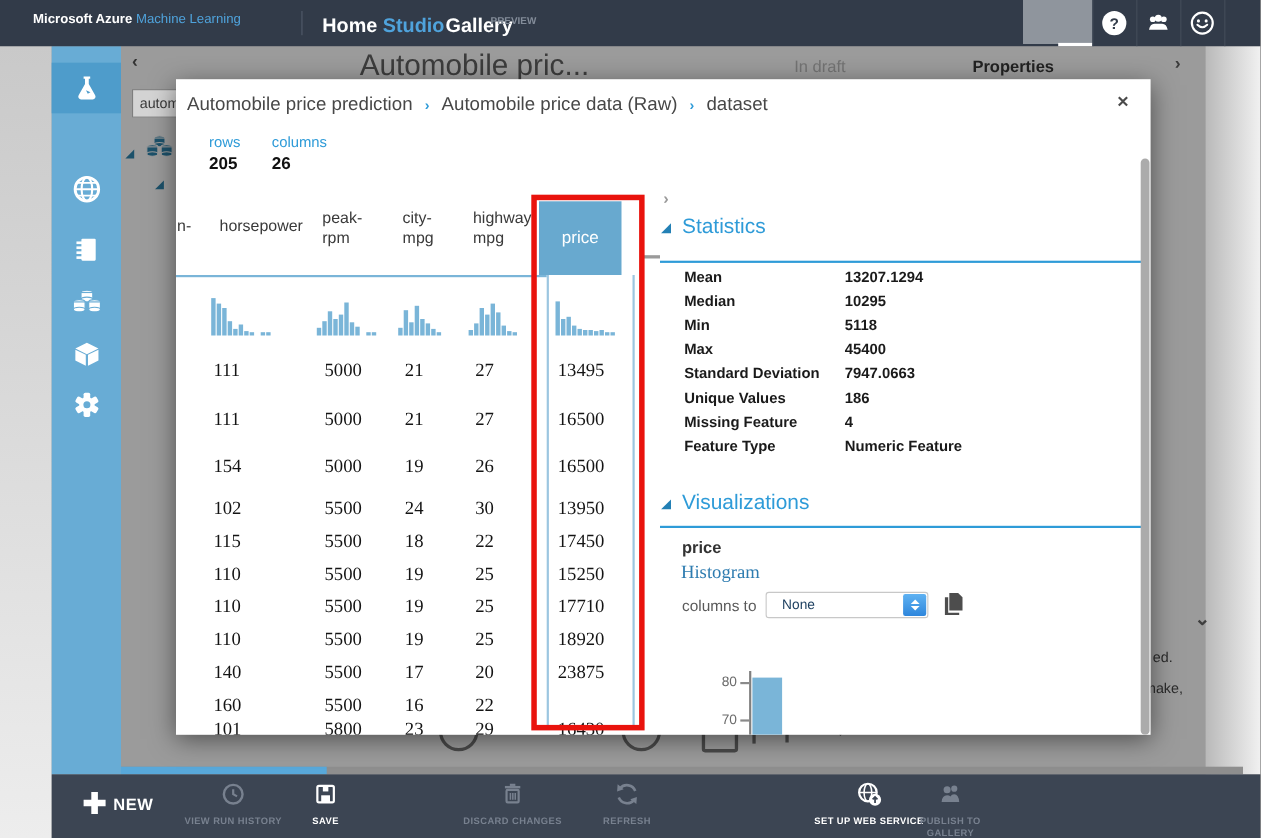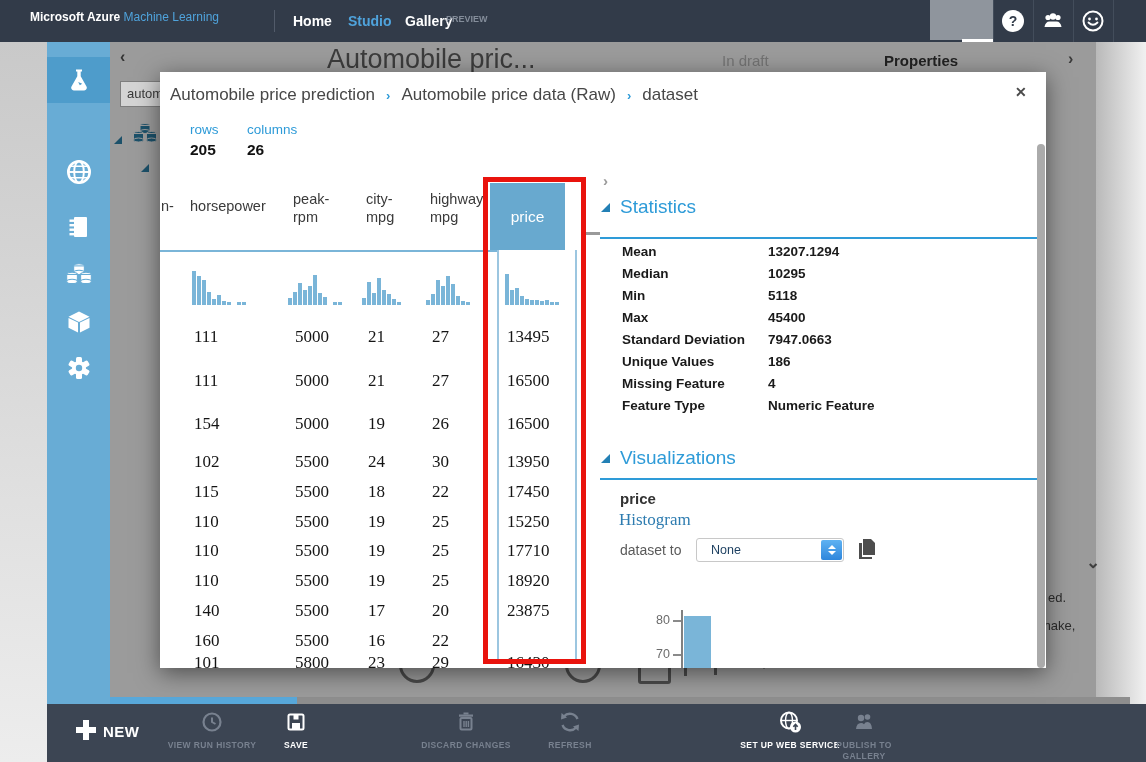--- a/index.html
+++ b/index.html
@@ -8,21 +8,21 @@
     --red:#E9130D; --dim:#9B9B9B; --toolbar:#3C4553; --tb-dim:#78818F;
   }
   html,body{margin:0;padding:0;background:#777;}
   #stage{position:relative;width:1146px;height:762px;overflow:hidden;
          font-family:"Liberation Sans",sans-serif;background:#9B9B9B;}
   .abs{position:absolute;}
   .serif{font-family:"Liberation Serif",serif;}
   
   #topbar{left:0;top:0;width:1146px;height:42px;background:var(--navy);z-index:50;}
   .brand{font-size:12px;white-space:nowrap;}
-  .navlink{font-size:14px;font-weight:700;color:#fff;}
+  .navlink{font-size:18px;font-weight:700;color:#fff;}
   .navlink.active{color:#4FA3DC;}
   .tb-divider{width:1px;height:42px;background:#434D5B;}
   
   #sidebar{left:47px;top:42px;width:63px;height:662px;background:var(--sidebar-blue);z-index:5;}
   .side-item{position:absolute;left:0;width:63px;height:46px;display:flex;align-items:center;justify-content:center;}
   .side-item.active{background:var(--sidebar-active);}
   #left-gutter{left:0;top:42px;width:47px;height:720px;background:linear-gradient(180deg,#C9C9C9,#EDEDED);z-index:4;}
   
   #canvas{left:110px;top:42px;width:986px;height:662px;background:var(--dim);z-index:1;}
   #right-strip{left:1096px;top:42px;width:50px;height:662px;background:linear-gradient(90deg,#B9B9B9,#F1F1F1);z-index:2;}
@@ -233,21 +233,21 @@
       <span class="crumb">dataset</span>
     </div>
     <div class="abs" style="left:855px;top:12px;font-size:14px;font-weight:700;color:#4A4A4A;cursor:pointer;">✕</div>
 
     <div class="abs mini-label" style="left:30px;top:50px;">rows</div>
     <div class="abs mini-value" style="left:30px;top:69px;">205</div>
     <div class="abs mini-label" style="left:87px;top:50px;">columns</div>
     <div class="abs mini-value" style="left:87px;top:69px;">26</div>
 
     <div class="abs col-label" style="left:1px;top:125px;">n-</div>
-    <div class="abs col-label" style="left:30px;top:125px;width:95px;">horsepower</div>
+    <div class="abs col-label" style="left:30px;top:125px;width:95px;text-align:center;">horsepower</div>
     <div class="abs col-label" style="left:133px;top:118px;width:50px;">peak-rpm</div>
     <div class="abs col-label" style="left:206px;top:118px;width:46px;">city-mpg</div>
     <div class="abs col-label" style="left:270px;top:118px;width:66px;">highway-mpg</div>
     <div class="abs" style="left:330px;top:111px;width:75px;height:67px;background:var(--col-blue);color:#fff;font-size:15.5px;display:flex;align-items:center;justify-content:center;">price</div>
 
     <div class="abs" style="left:0;top:178px;width:337px;height:1.5px;background:var(--bar-blue);"></div>
     <div class="abs v-line" style="left:337px;top:178px;height:412px;"></div>
     <div class="abs v-line" style="left:415px;top:178px;height:412px;"></div>
     <div class="abs" style="left:424px;top:160px;width:16px;height:3px;background:#9A9A9A;"></div>
 
@@ -396,21 +396,21 @@
         <div class="abs stat-value" style="left: 608px; top: 326px;">Numeric Feature</div>
       </div>
 
     <div class="abs sec-tri" style="left:441px;top:382px;"></div>
     <div class="abs sec-title" style="left:460px;top:375px;">Visualizations</div>
     <div class="abs sec-line" style="left:440px;top:406px;width:440px;"></div>
 
     <div class="abs" style="left:460px;top:418px;font-size:15px;font-weight:700;color:#333;">price</div>
     <div class="abs serif" style="left:459px;top:438px;font-size:17px;color:#2E7CB0;cursor:pointer;">Histogram</div>
 
-    <div class="abs" style="left:460px;top:470px;font-size:14px;color:#5A5A5A;">dataset to</div>
+    <div class="abs" style="left:460px;top:470px;font-size:14px;color:#5A5A5A;">columns to</div>
     <div id="cmp-select" class="abs" style="left:536px;top:466px;">
       <span style="position:absolute;left:14px;top:4px;font-size:12.5px;color:#1B3E5F;">None</span>
       <span id="cmp-stepper">
           <span class="chev-up"></span>
           <span class="chev-dn"></span>
         </span>
     </div>
     <svg class="abs" style="left:697px;top:466px;" width="20" height="22" viewBox="0 0 20 22">
         <path d="M6 1h8l4 4v12H6z" fill="#4D4D4D"></path>
         <path d="M2 5h3v14h10v2H2z" fill="#4D4D4D"></path>

